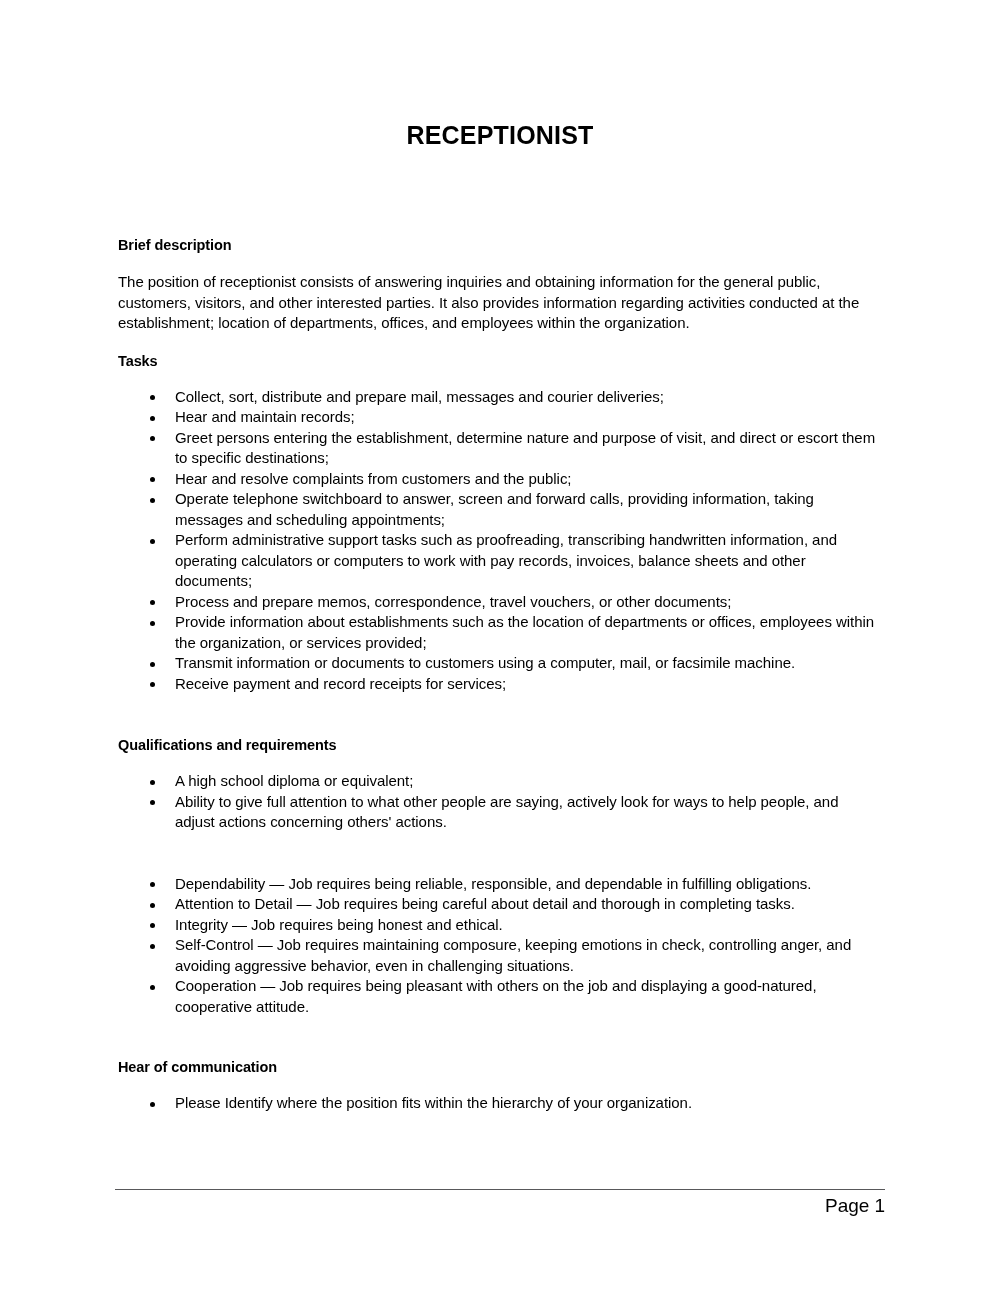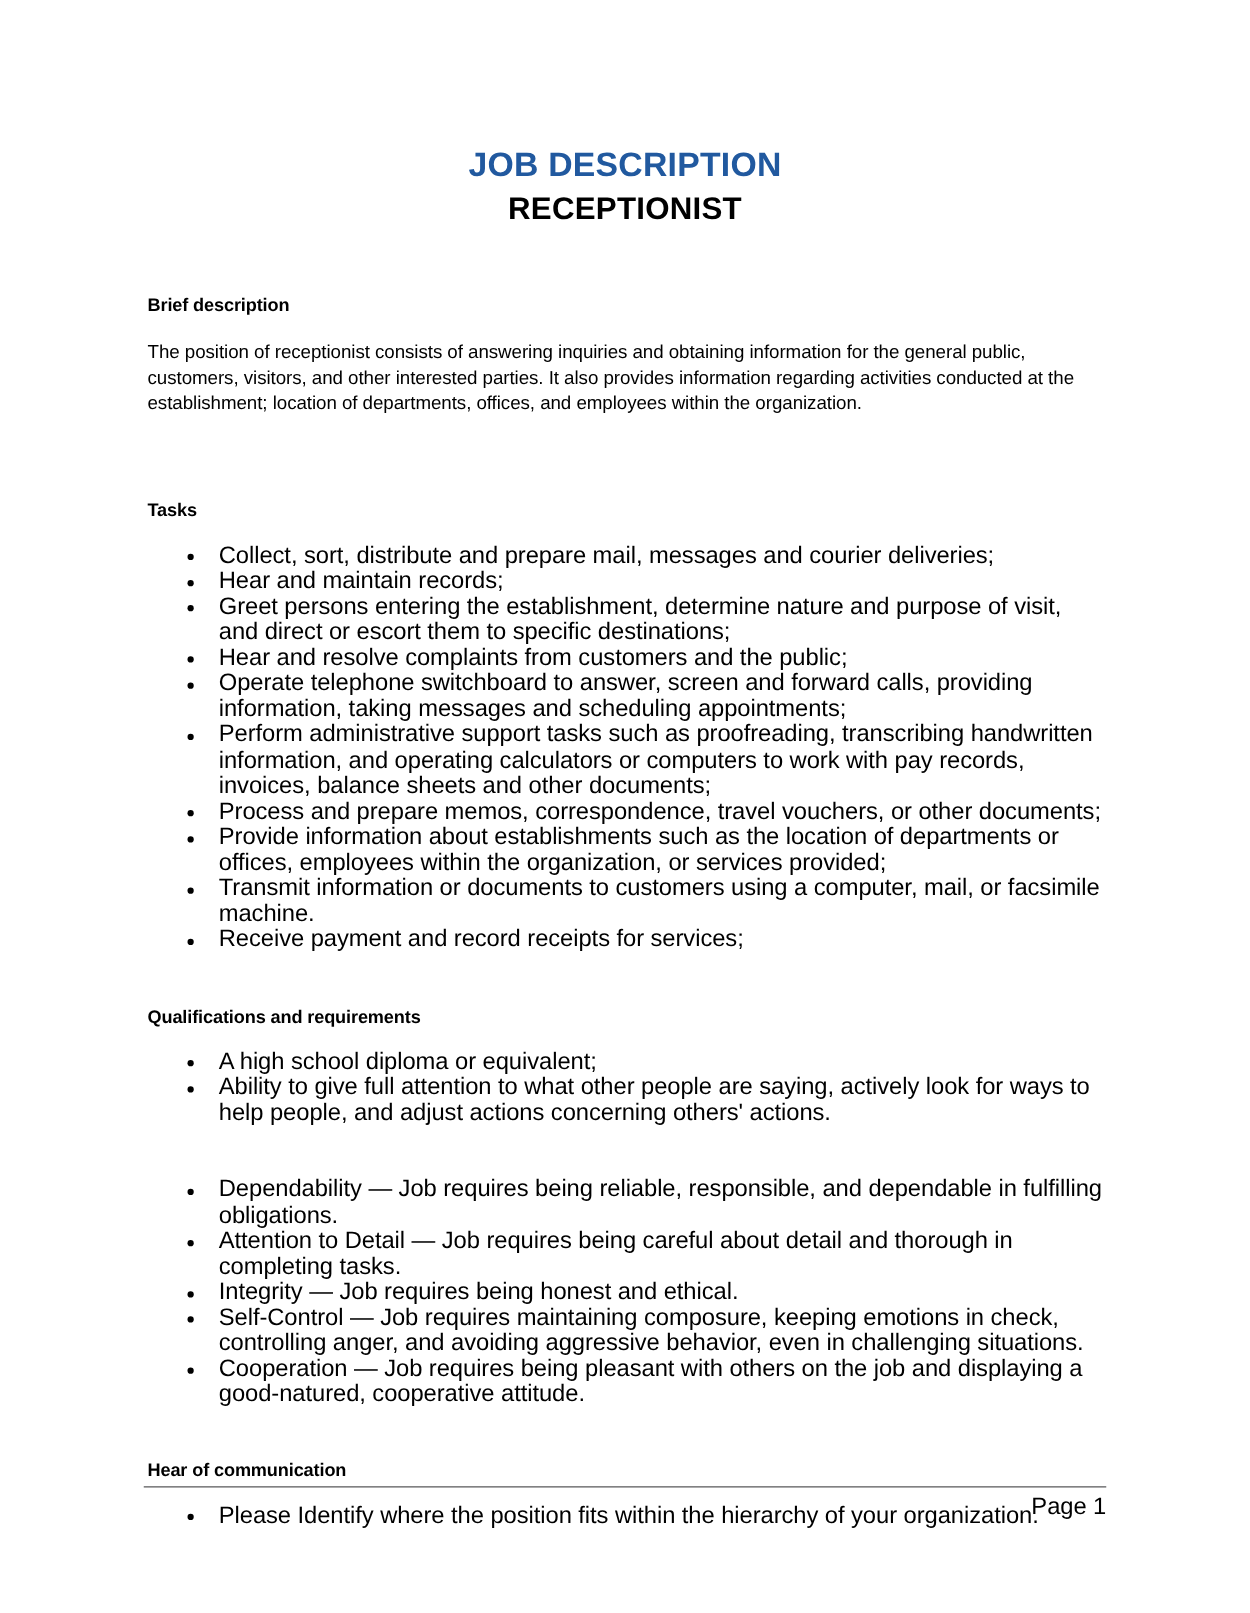--- a/index.html
+++ b/index.html
@@ -74,39 +74,39 @@
   }
 
   ul.bullets {
     list-style: none;
     margin: 17px 0 0 0;
     padding: 0;
   }
   ul.bullets > li {
     position: relative;
     padding-left: 57px;
-    font-size: 19px;
+    font-size: 15px;
     line-height: 20.5px;
     margin: 0 0 0 0;
     letter-spacing: -0.05px;
   }
   ul.bullets > li::before {
     content: "";
     position: absolute;
     left: 32px;
     top: 8.5px;
     width: 5px;
     height: 5px;
     border-radius: 50%;
     background: #000000;
   }
 
   
   .sec-brief   { margin-top: 0px; }
-  .sec-tasks   { margin-top: 66px; }
+  .sec-tasks   { margin-top: 18px; }
   .sec-quals   { margin-top: 42px; }
   .sec-comps   { margin-top: 41px; }
   .sec-lines   { margin-top: 41px; }
 
   
   .footer {
     position: absolute;
     left: 115px;
     top: 1189px;
     width: 770px;
@@ -125,21 +125,20 @@
     margin-top: 7px;
     letter-spacing: -0.05px;
   }
 </style>
 </head>
 <body>
 
 <div class="page">
 
   <div class="title-block">
-    <div class="title-main" style="color: rgb(33, 89, 159);">JOB DESCRIPTION</div>
     <div class="title-sub">RECEPTIONIST</div>
   </div>
 
   <div class="content">
 
     <div class="section sec-brief">
       <div class="section-heading">Brief description</div>
       <p class="para">The position of receptionist consists of answering inquiries and obtaining information for the general public, customers, visitors, and other interested parties. It also provides information regarding activities conducted at the establishment; location of departments, offices, and employees within the organization.</p>
     </div>
 

